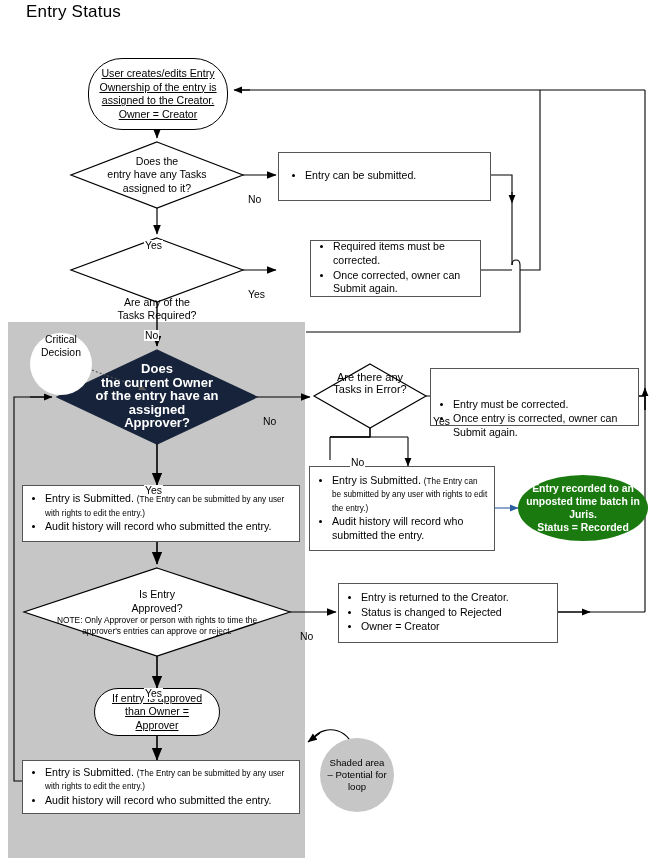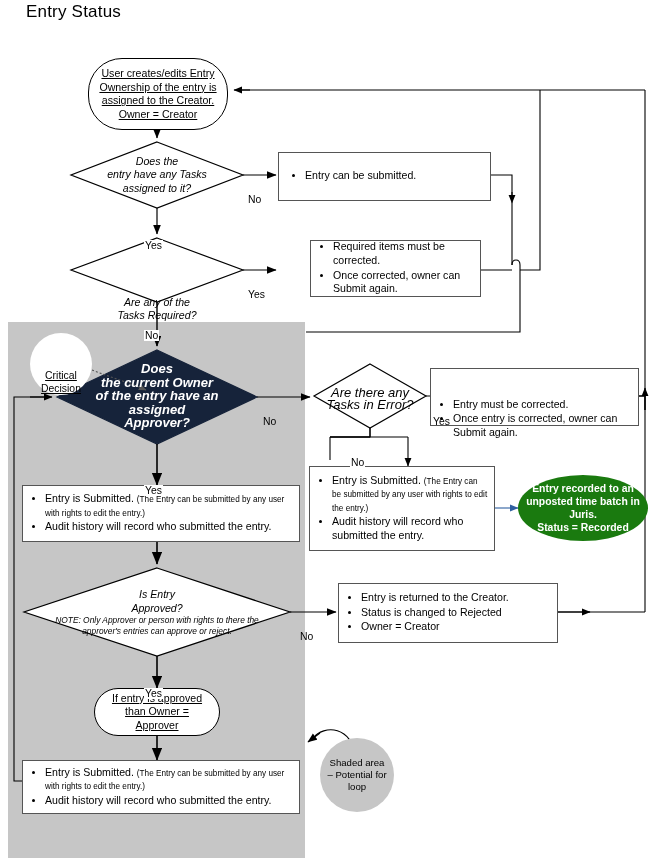--- a/index.html
+++ b/index.html
@@ -7,35 +7,35 @@
        font-family:"Liberation Sans","DejaVu Sans",sans-serif;color:#000;}
   #canvas{position:absolute;left:0;top:0;width:663px;height:866px;}
   svg.layer{position:absolute;left:0;top:0;width:663px;height:866px;}
   svg.bg{z-index:1;}
   .node{position:absolute;z-index:3;box-sizing:border-box;
         display:flex;align-items:center;justify-content:center;text-align:center;text-decoration:underline;}
   .title{position:absolute;left:26px;top:2px;font-size:17px;font-weight:normal;z-index:5;letter-spacing:.2px;}
   .stadium{border:1.3px solid #000;border-radius:34px;background:#fff;
            font-size:10.6px;line-height:13.5px;}
   .dlabel{position:absolute;z-index:4;display:flex;align-items:center;justify-content:center;
-          text-align:center;font-size:10.6px;line-height:13.5px;font-style:italic;}
+          text-align:center;font-size:10.6px;line-height:13.5px;}
   .boxlist{border:1.2px solid #555;background:#fff;z-index:3;position:absolute;
            font-size:10.6px;line-height:13.6px;}
   .boxlist ul{margin:0;padding:0 6px 0 26px;list-style:disc;}
   .boxlist li{margin:0 0 1px 0;padding:0;}
   .boxlist li::marker{font-size:10px;}
   .small{font-size:8.2px;line-height:10px;}
   .edgelabel{position:absolute;z-index:4;font-size:10.4px;background:#fff;padding:0 1px;margin-top:27px;}
   .nobg{background:transparent;}
   .greenell{position:absolute;z-index:3;background:#1a7a0f;border-radius:50%;
             color:#fff;font-weight:bold;font-size:10.4px;line-height:13px;
             display:flex;align-items:center;justify-content:center;text-align:center;}
   .whitecirc{position:absolute;z-index:4;background:#fff;border-radius:50%;
-             display:flex;align-items:flex-end;justify-content:center;text-align:center;
-             font-size:10.4px;line-height:13px;text-decoration:underline;}
+             display:flex;align-items:flex-start;justify-content:center;text-align:center;
+             font-size:10.4px;line-height:13px;}
   .graycirc{position:absolute;z-index:3;background:#c6c6c6;border-radius:50%;
             display:flex;align-items:center;justify-content:center;text-align:center;
             font-size:9.6px;line-height:12px;}
   .dark-text{color:#fff;font-weight:bold;font-size:13px;line-height:13.6px;}
 </style>
 </head>
 <body>
 
 <div id="canvas">
 
@@ -171,21 +171,21 @@
   <div class="dlabel dark-text" style="left:92px;top:360px;width:130px;height:72px;">
     <div>
       <div>Does</div>
       <div>the current Owner</div>
       <div>of the entry have an</div>
       <div>assigned</div>
       <div>Approver?</div>
     </div>
   </div>
 
-  <div class="dlabel" style="left:320px;top:383px;width:100px;height:32px;font-size:13px;line-height:12.5px;">
+  <div class="dlabel" style="left:320px;top:367px;width:100px;height:32px;font-size:11px;line-height:12.5px;">
     <div>
       <div>Are there any</div>
       <div>Tasks in Error?</div>
     </div>
   </div>
 
   <div class="boxlist" style="left:430px;top:368px;width:207px;height:56px;display:flex;align-items:center;">
     <ul style="padding-left:22px;margin-top:44px;">
       <li>Entry must be corrected.</li>
       <li>Once entry is corrected, owner can Submit again.</li>
@@ -218,21 +218,21 @@
         <span class="small">(The Entry can be submitted by any user with rights to edit the entry.)</span>
       </li>
       <li>Audit history will record who submitted the entry.</li>
     </ul>
   </div>
 
   <div class="dlabel" style="left:52px;top:578px;width:210px;height:68px;">
     <div>
       <div>Is Entry</div>
       <div>Approved?</div>
-      <div class="small" style="font-size:8.4px;line-height:10.4px;">NOTE: Only Approver or person with rights to there the approver's entries can approve or reject.</div>
+      <div class="small" style="font-size:8.4px;line-height:10.4px;">NOTE: Only Approver or person with rights to time the approver's entries can approve or reject.</div>
     </div>
   </div>
 
   <div class="boxlist" style="left:338px;top:583px;width:218px;height:58px;display:flex;align-items:center;">
     <ul style="padding-left:22px;">
       <li>Entry is returned to the Creator.</li>
       <li>Status  is changed to Rejected</li>
       <li>Owner = Creator</li>
     </ul>
   </div>

